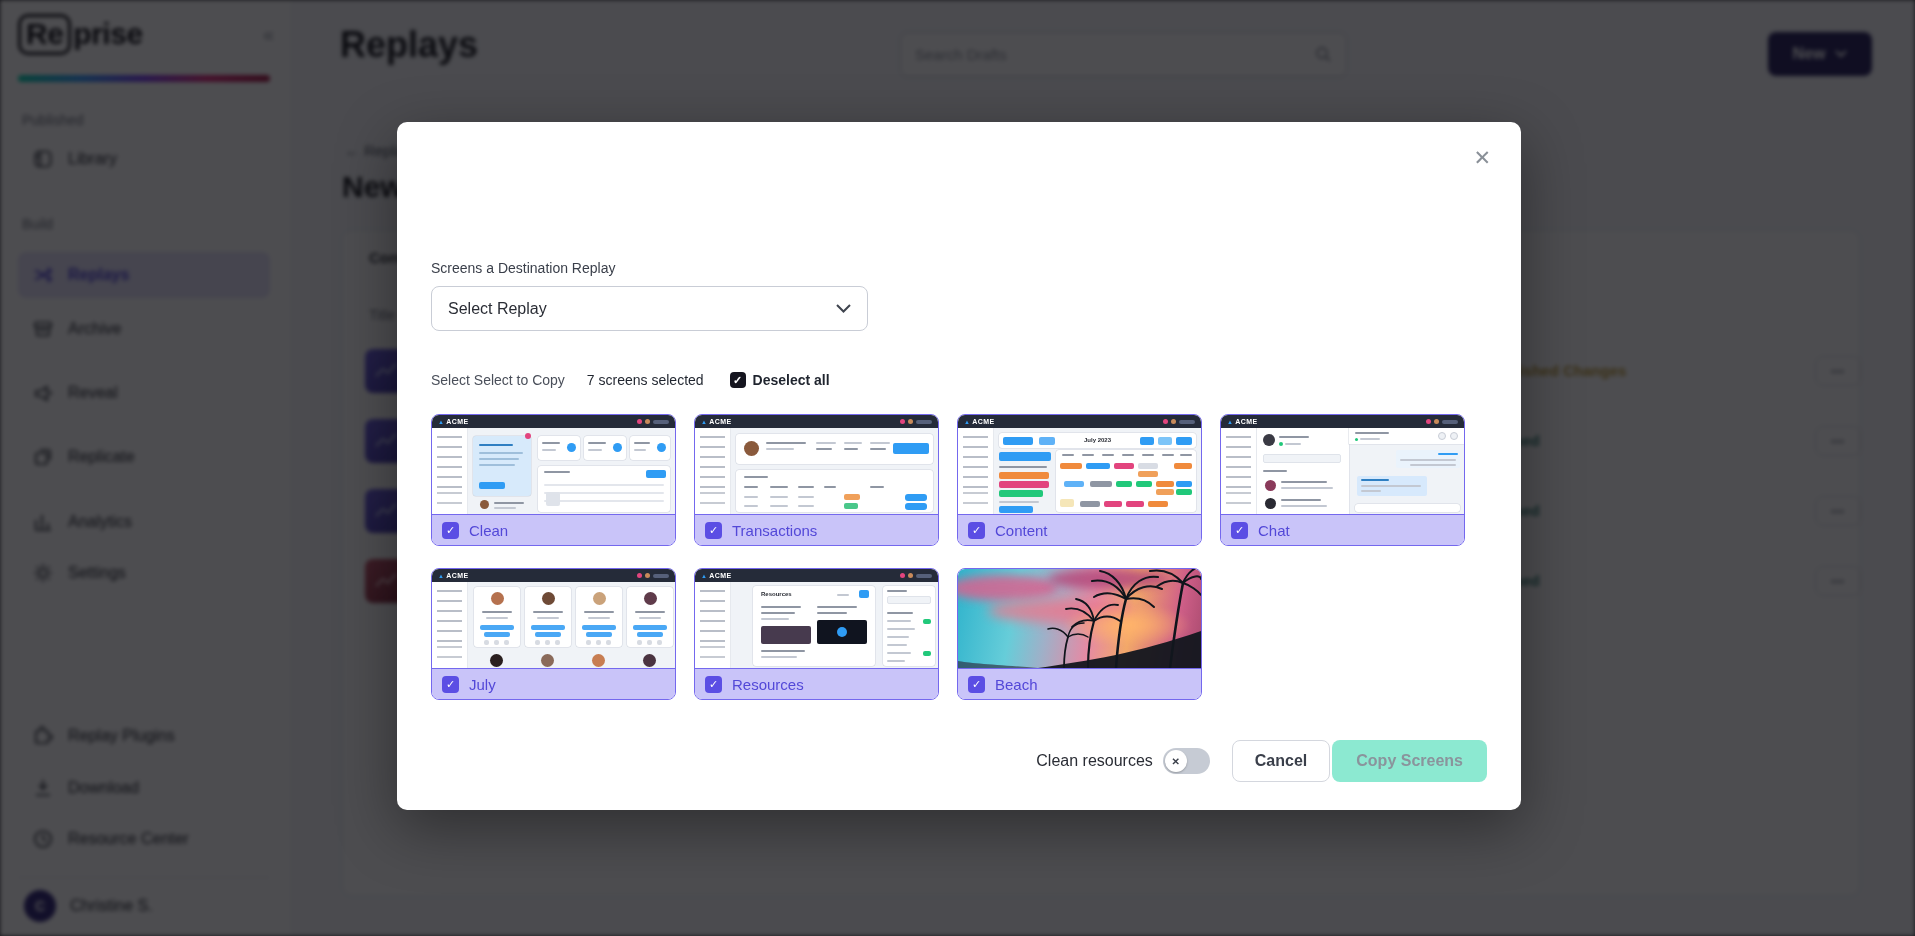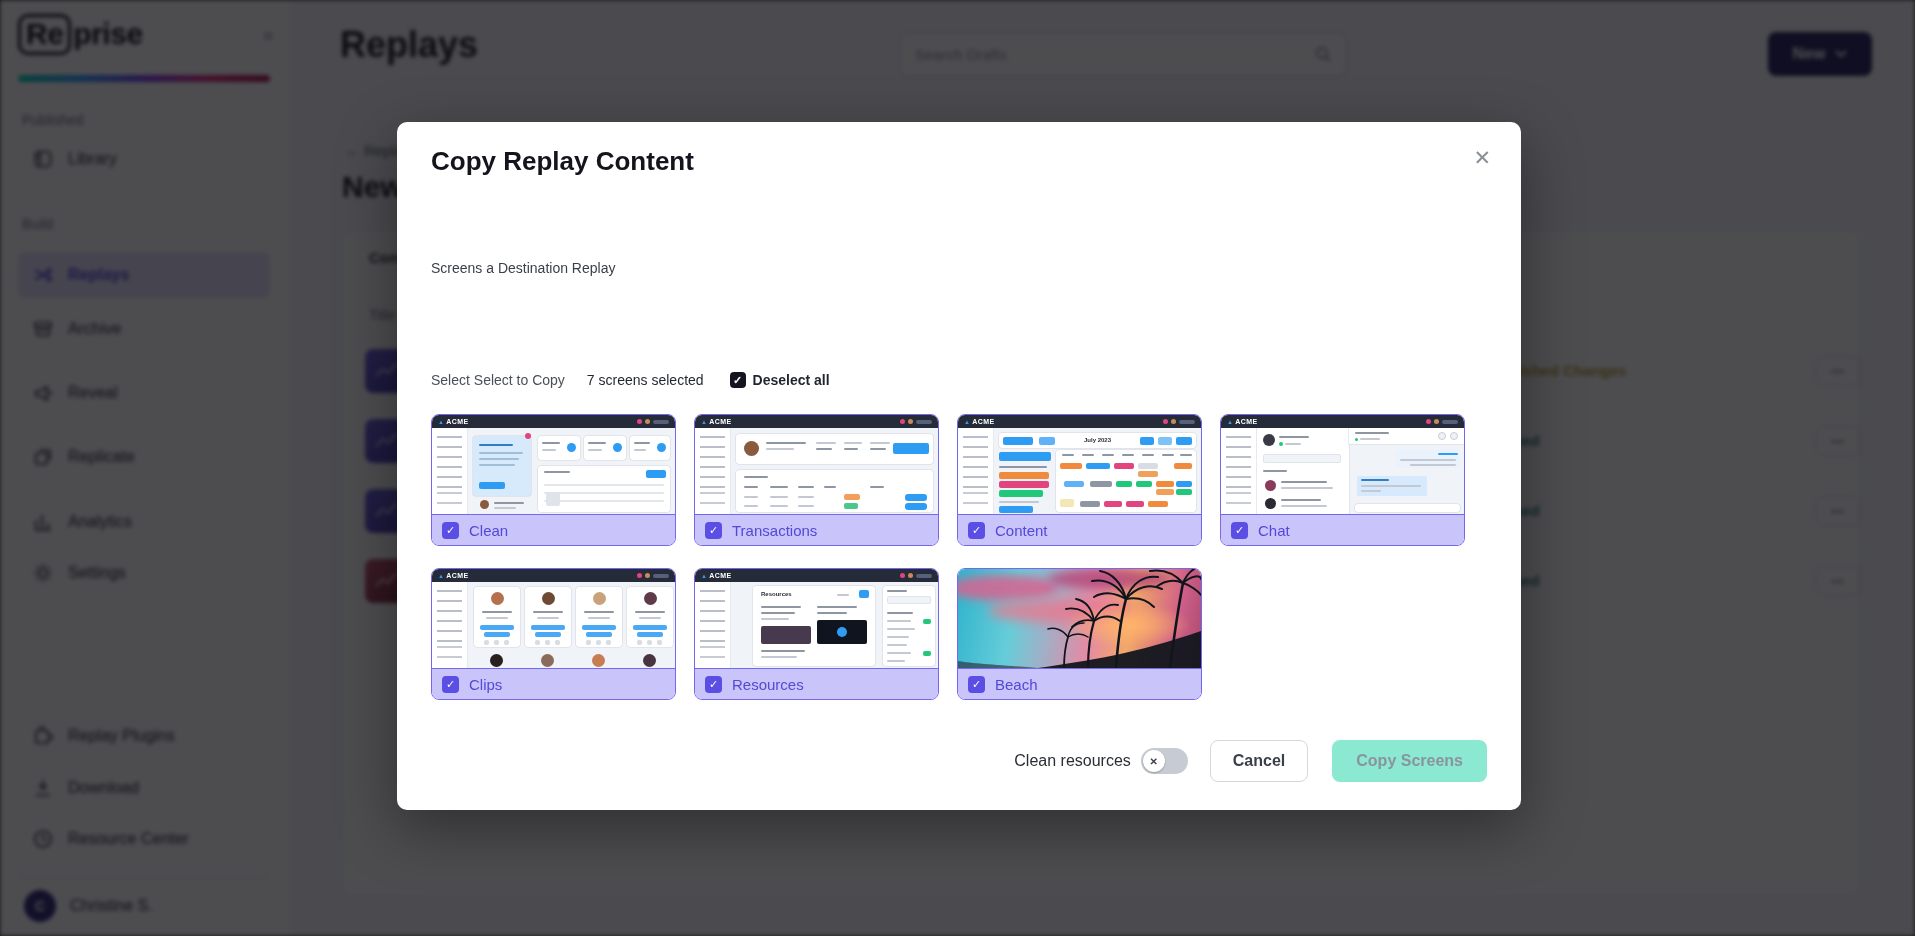--- a/index.html
+++ b/index.html
@@ -99,21 +99,21 @@
   .beach svg { position:absolute; inset:0; }
 
   
   .m-foot { position:absolute; right:34px; bottom:28px; display:flex; align-items:center; }
   .m-foot .clean { font-size:16px; color:#2a2d35; margin-right:10px; }
   .toggle { width:47px; height:26px; border-radius:13px; background:#c6cbd4; position:relative; margin-right:22px; }
   .knob { position:absolute; left:2px; top:2px; width:22px; height:22px; border-radius:50%; background:#fff;
           box-shadow:0 1px 2px rgba(0,0,0,.25); display:flex; align-items:center; justify-content:center;
           font-size:10px; color:#3a3f4a; font-weight:700; }
   .btn { height:42px; border-radius:8px; display:flex; align-items:center; justify-content:center; font-size:16px; font-weight:600; }
-  .btn.cancel { background:#fff; border:1.5px solid #d4d7de; color:#3a3f4a; padding:0 22px; margin-right:24px; }
+  .btn.cancel { background:#fff; border:1.5px solid #d4d7de; color:#3a3f4a; padding:0 22px; margin-right:2px; }
   .btn.copy { background:#8ce9d1; color:#8a949c; padding:0 24px; }
 </style>
 </head>
 <body>
 
 <div class="app">
 
   <div class="sidebar">
     <div class="logo-row">
       <div class="logo">
@@ -260,23 +260,28 @@
       </div>
     <div class="bg-status teal" style="top:341px">Published</div>
     <div class="bg-more" style="top:335px">•••</div>
   </div>
 </div>
 
 <div class="dim"></div>
 
 <div class="modal">
   <span class="m-close">✕</span>
-  <div class="m-title">Copy Replay Content</div>
 
   <div class="m-dest-label">Screens a Destination Replay</div>
+  <div class="m-select">
+    <span>Select Replay</span>
+    <svg width="15" height="9" viewBox="0 0 15 9" fill="none" stroke="#3f444e" stroke-width="2">
+        <path d="M1 1l6.5 6.5L14 1"></path>
+      </svg>
+  </div>
 
   <div class="m-screens-row">
     <span class="lab">Select Select to Copy</span>
     <span class="cnt">7 screens selected</span>
     <span class="desel">
       <span class="cb dark">
           <i>✓</i>
         </span>
       <span>Deselect all</span>
     </span>
@@ -596,21 +601,21 @@
           <span class="dot" style="left:22px;top:72px;width:13px;height:13px;background:#2a1f1f"></span>
           <span class="dot" style="left:73px;top:72px;width:13px;height:13px;background:#8a6a5a"></span>
           <span class="dot" style="left:124px;top:72px;width:13px;height:13px;background:#c77d52"></span>
           <span class="dot" style="left:175px;top:72px;width:13px;height:13px;background:#4a3340"></span>
         </div>
       </div>
       <div class="foot">
         <span class="cb">
             <i>✓</i>
           </span>
-        <span class="lbl">Clips</span>
+        <span class="lbl">July</span>
       </div>
     </div>
 
     <div class="card">
       <div class="shot">
         <div class="t-top">
             <span class="t-brand">
               <b>▲</b>
               <span>ACME</span>
             </span>

